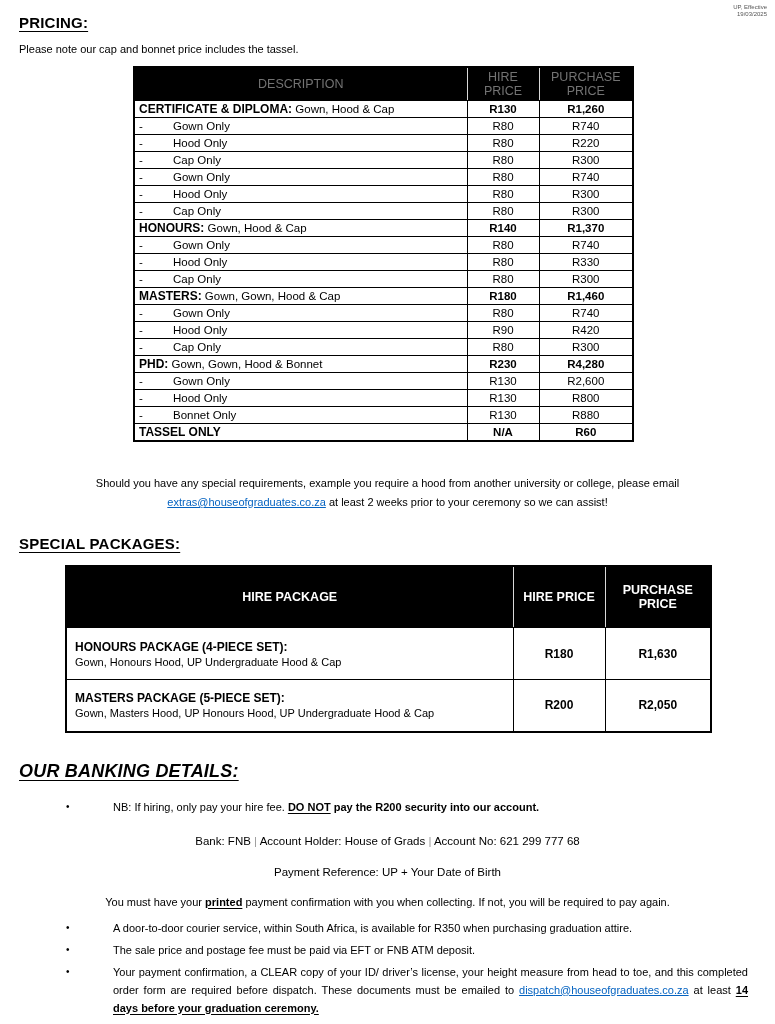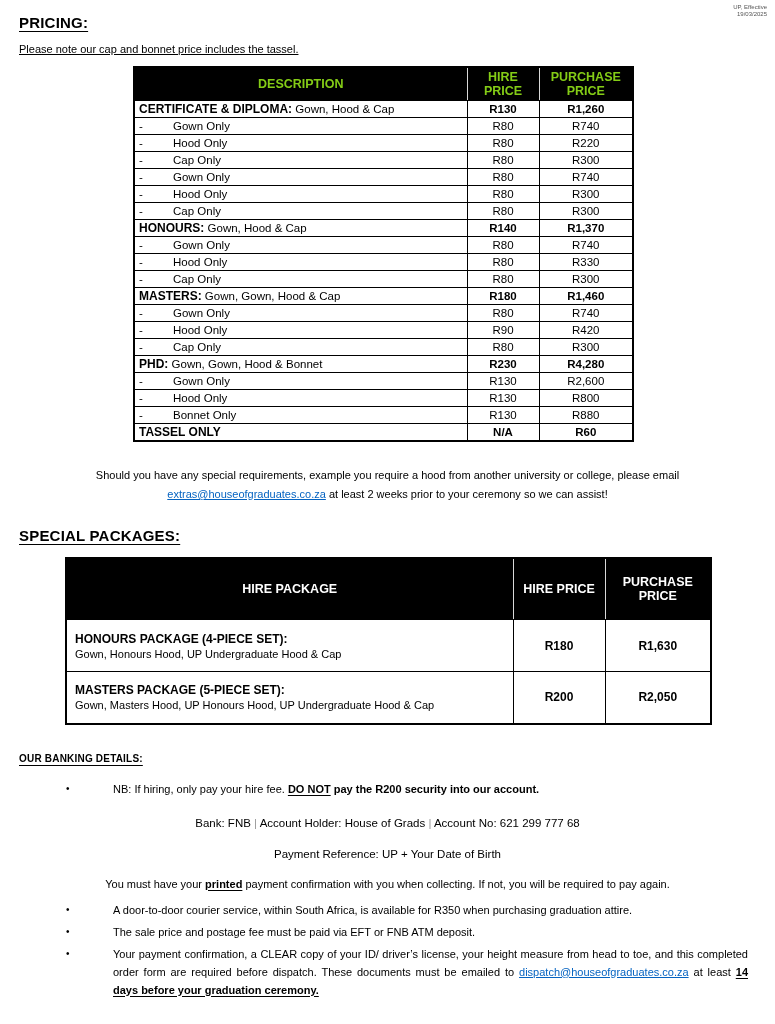--- a/index.html
+++ b/index.html
@@ -27,37 +27,37 @@
   }
 
   .sec-heading {
     margin: 0;
     font-size: 15px;
     font-weight: bold;
     letter-spacing: 0.2px;
     text-decoration: underline;
     text-underline-offset: 3px;
   }
-  .sec-heading.sm { font-size: 10px; }
-
-  .note-line { margin: 12px 0 0 0; font-size: 11px; text-decoration: underline; }
+  .sec-heading.sm { font-size: 18px; font-style: italic; }
+
+  .note-line { margin: 12px 0 0 0; font-size: 11px; }
 
   
   table.pricing {
     border-collapse: collapse;
     table-layout: fixed;
     width: 499px;
     margin: 11px 0 0 114px;
     border: 2px solid #000;
   }
   table.pricing th {
     background: #000;
-    color: #84cc16;
+    color: #737373;
     font-size: 12.5px;
-    font-weight: bold;
+    font-weight: normal;
     text-align: center;
     height: 33px;
     padding: 2px 6px;
     border: 1px solid #000;
   }
   table.pricing th:not(:last-child) { border-right: 1px solid #d9d9d9; }
   table.pricing col.c-desc  { width: 333px; }
   table.pricing col.c-hire  { width: 72px; }
   table.pricing col.c-purch { width: 94px; }
   table.pricing td {
@@ -68,21 +68,21 @@
     vertical-align: middle;
   }
   table.pricing td.num { text-align: center; }
   tr.cat td { font-weight: bold; }
   tr.cat td .cat-rest { font-weight: normal; }
   tr.cat td b { font-size: 12px; }
   .dash { display: inline-block; width: 34px; }
 
   
   .footnote {
-    margin: 24px 0 0 0;
+    margin: 32px 0 0 0;
     text-align: center;
     font-size: 11px;
     line-height: 19px;
   }
 
   
   .sp-heading { margin-top: 23px; text-decoration: underline; }
   table.packages {
     border-collapse: collapse;
     table-layout: fixed;

